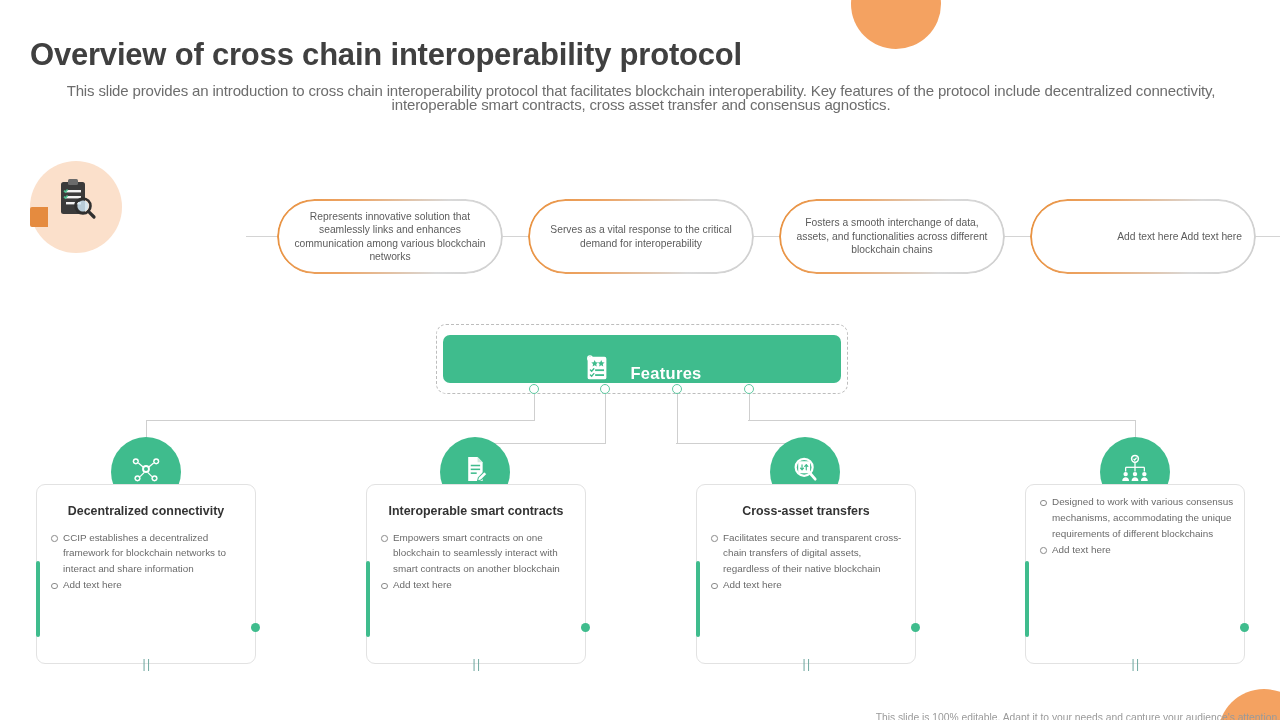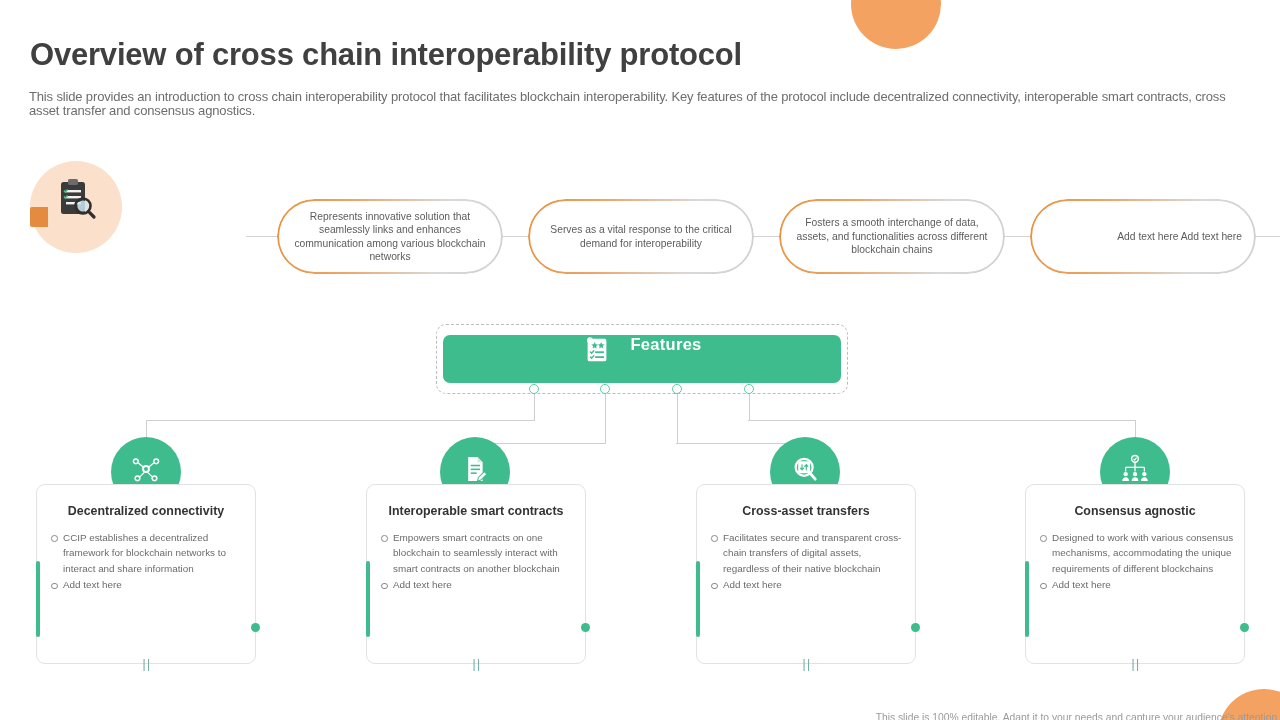--- a/index.html
+++ b/index.html
@@ -37,26 +37,27 @@
     position: absolute;
     left: 30px; top: 26px;
     font-size: 31px;
     font-weight: bold;
     color: #404040;
     letter-spacing: -0.2px;
     white-space: nowrap;
   }
   .subtitle {
     position: absolute;
-    left: 29px; top: 79px;
+    left: 29px; top: 73px;
     width: 1224px;
-    font-size: 13px;
+    font-size: 15px;
     line-height: 14px;
     color: #6d6d6d;
     letter-spacing: -0.15px;
+    text-align: center;
   }
 
   
   .pill-row { position: absolute; left: 0; top: 150px; width: 1280px; height: 130px; }
 
   .badge-wrap { position: absolute; left: 30px; top: 0px; width: 240px; height: 120px; }
   .badge-circle {
     position: absolute; left: 0px; top: 0px;
     width: 92px; height: 92px; border-radius: 50%;
     background: #fbe0cb;
@@ -121,21 +122,21 @@
     width: 412px; height: 70px;
     border: 1.4px dashed #bdbdbd;
     border-radius: 10px;
   }
   .features-bar {
     position: absolute;
     left: 443px; top: 324px;
     width: 398px; height: 48px;
     background: #3fbc8d;
     border-radius: 7px;
-    display: flex; align-items: flex-start; justify-content: center;
+    display: flex; align-items: flex-end; justify-content: center;
     gap: 18px;
   }
   .features-icon { width: 30px; height: 30px; }
   .features-label {
     color: #ffffff; font-size: 16.5px; font-weight: bold; letter-spacing: 0.3px;
   }
 
   
   .conn-dot {
     position: absolute;
@@ -402,21 +403,20 @@
           <path d="M5 34c0-2.6 1.8-4.2 4-4.2s4 1.6 4 4.2z"></path>
         <circle cx="20" cy="26" r="2.6"></circle>
           <path d="M16 34c0-2.6 1.8-4.2 4-4.2s4 1.6 4 4.2z"></path>
         <circle cx="31" cy="26" r="2.6"></circle>
           <path d="M27 34c0-2.6 1.8-4.2 4-4.2s4 1.6 4 4.2z"></path>
       </g>
     </svg>
   </div>
   <div class="card" style="left:1025px; top:473px;">
     <div class="card-accent"></div>
-    <div class="card-title">Consensus agnostic</div>
     <ul class="card-list">
       <li>Designed to work with various consensus mechanisms, accommodating the unique requirements of different blockchains</li>
       <li>Add text here</li>
     </ul>
     <div class="card-dot-right"></div>
     <div class="card-tick">||</div>
   </div>
 
   <div class="footer">This slide is 100% editable. Adapt it to your needs and capture your audience's attention.</div>
 

